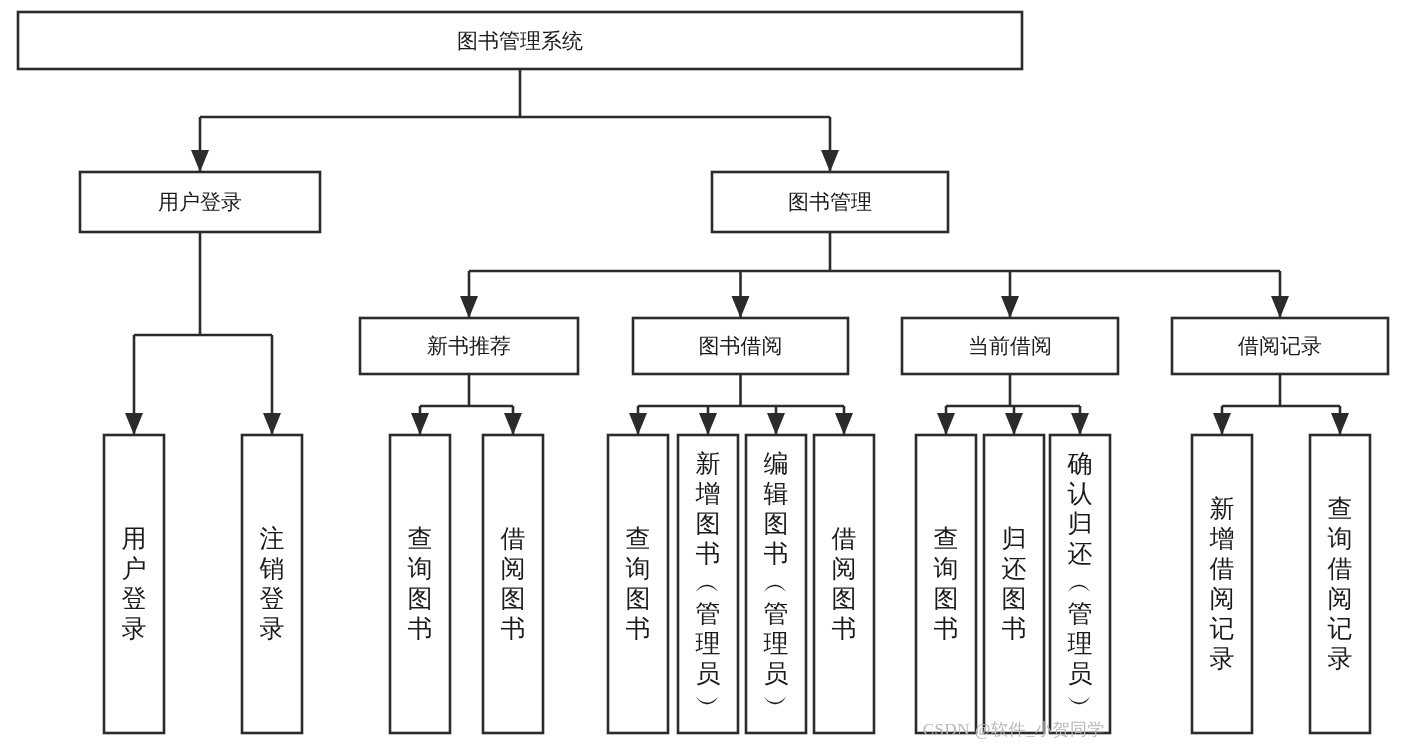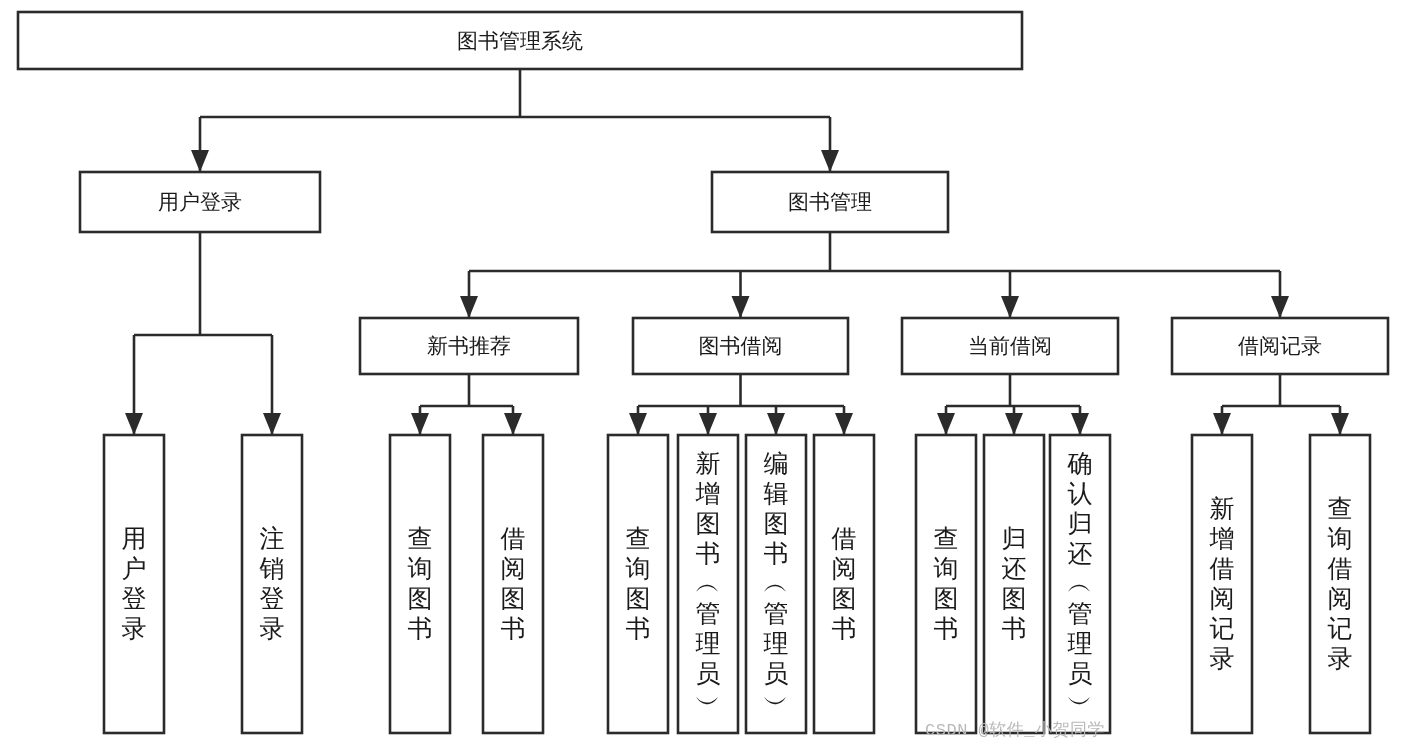--- a/index.html
+++ b/index.html
@@ -50,21 +50,21 @@
   .node-label-v {
     fill: #1a1a1a;
     font-family: "DejaVu Sans", "Liberation Sans", sans-serif;
     font-size: 25px;
     text-anchor: middle;
   }
   .watermark {
     position: absolute;
     right: 14px;
     bottom: 6px;
-    font-family: Liberation Mono, monospace;
+    font-family: Liberation Serif, serif;
     font-size: 17px;
     color: #b9b9b9;
     white-space: nowrap;
     letter-spacing: 0.5px;
   }
 </style>
 </head>
 <body>
 
 <div id="diagram-root">

